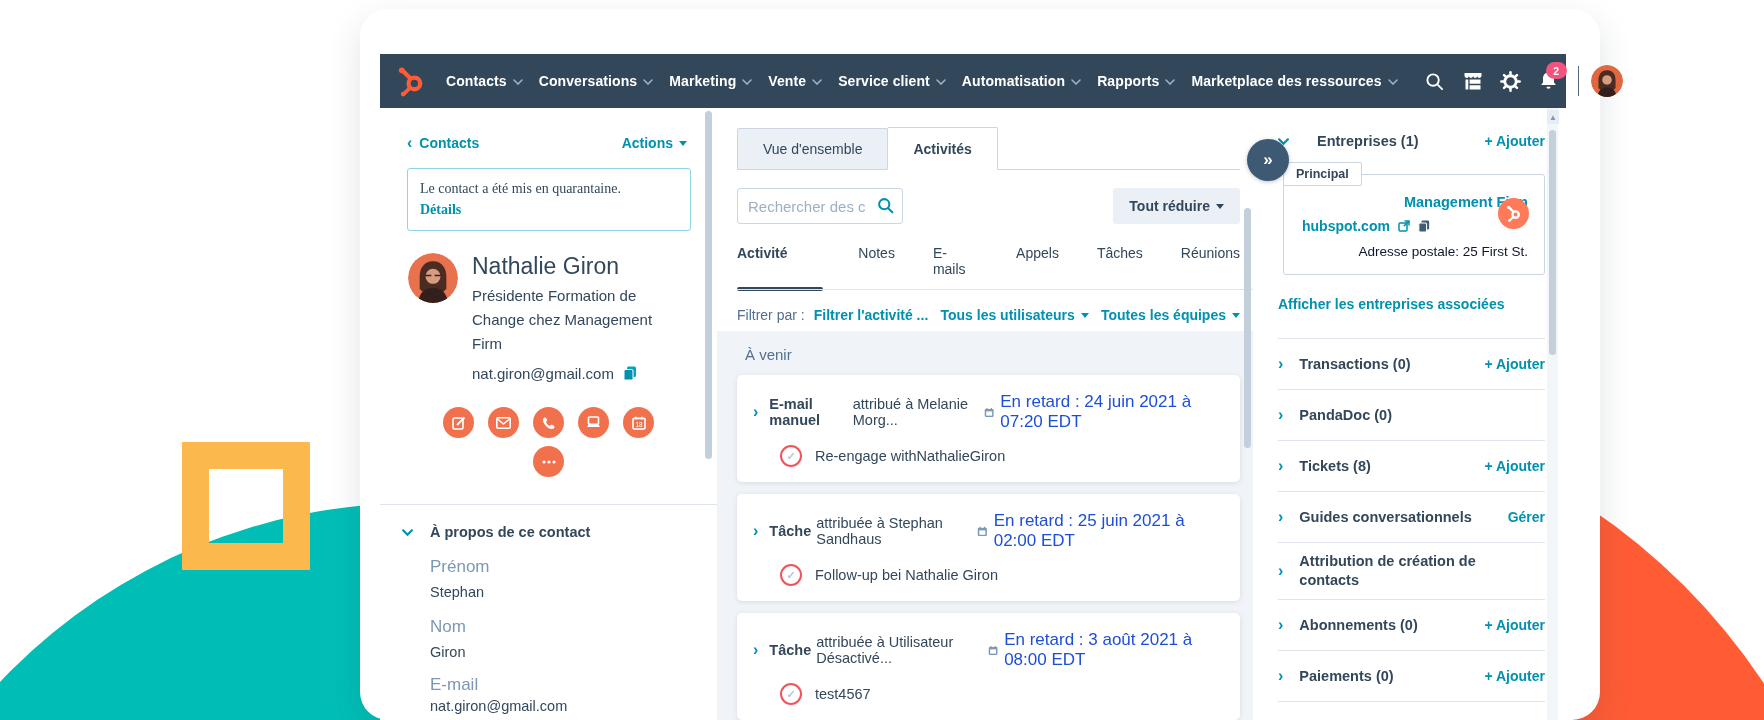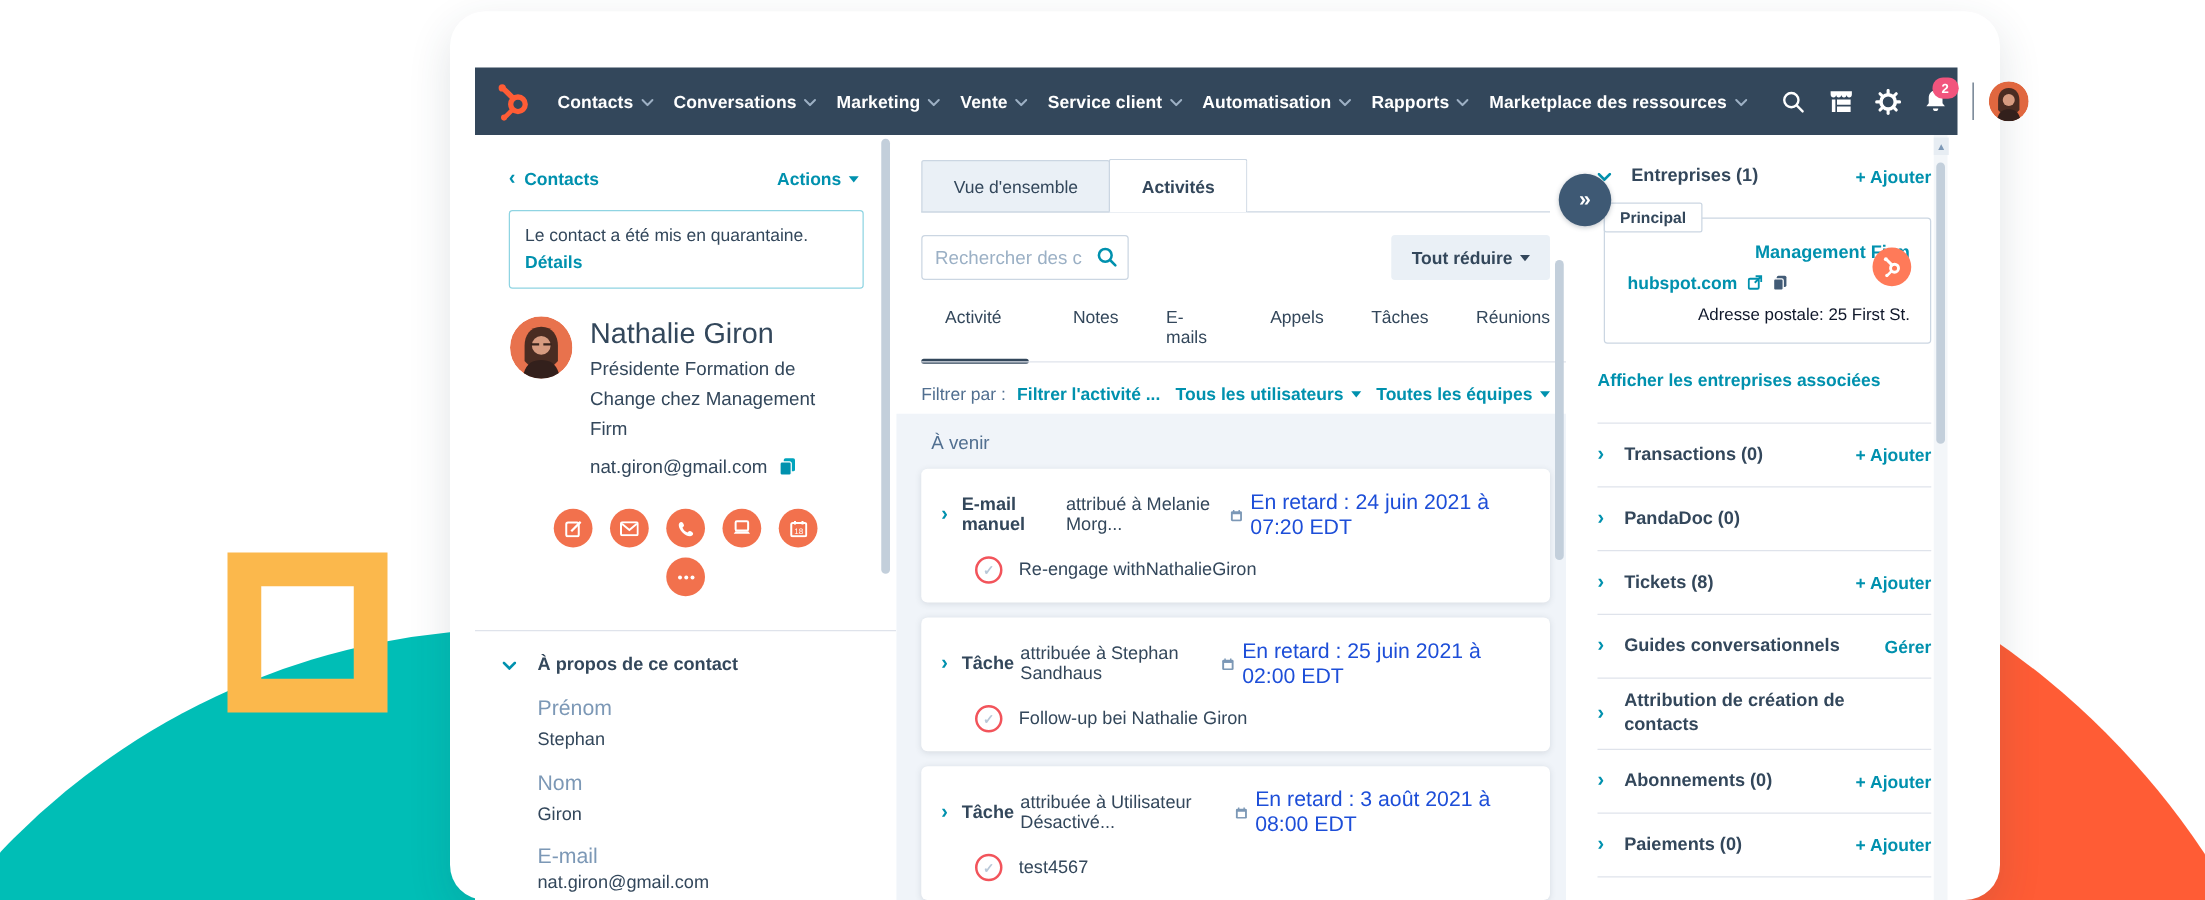--- a/index.html
+++ b/index.html
@@ -40,21 +40,21 @@
   .sb-track{position:absolute;width:11px;background:#f3f6f9;}
   .sb-arrow{position:absolute;width:12px;height:14px;background:#e7edf3;color:#7c98b6;font-size:8px;display:flex;align-items:center;justify-content:center;cursor:pointer;}
 
   
   .lp-row-top{display:flex;justify-content:space-between;align-items:center;margin:27px 30px 0 27px;}
   .link{color:#0091ae;font-weight:700;font-size:14px;cursor:pointer;text-decoration:none;}
   .back-link{display:flex;align-items:center;gap:7px;}
   .chev-l{font-size:16px;font-weight:700;line-height:10px;}
   .tri{width:0;height:0;border-left:4px solid transparent;border-right:4px solid transparent;border-top:5px solid currentColor;display:inline-block;margin-left:6px;}
   .actions-btn{display:flex;align-items:center;color:#0091ae;font-weight:700;font-size:14px;cursor:pointer;}
-  .qbox{margin:17px 26px 0 27px;border:1px solid #8fd4e2;border-radius:3px;padding:9px 12px 10px 12px;font-size:14px;line-height:21px;color:#33475b;}
+  .qbox{margin:17px 26px 0 27px;border:1px solid #8fd4e2;border-radius:3px;padding:9px 12px 10px 12px;font-size:14px;line-height:21px;color:#33475b;font-family:Liberation Serif, serif;}
   .qbox .link{font-size:14px;}
   .profile{display:flex;gap:14px;margin:22px 10px 0 28px;}
   .pav{width:50px;height:50px;border-radius:50%;overflow:hidden;flex-shrink:0;}
   .pname{font-size:23px;color:#33475b;line-height:26px;}
   .ptitle{font-size:15px;line-height:24px;margin-top:5px;max-width:204px;color:#33475b;}
   .pemail{margin-top:9px;font-size:15px;display:flex;align-items:center;gap:9px;}
   .circ-row{display:flex;gap:14px;justify-content:center;margin-top:25px;}
   .circ-row2{display:flex;justify-content:center;margin-top:8px;}
   .circle-btn{width:31px;height:31px;border-radius:50%;background:#f2714d;display:flex;align-items:center;justify-content:center;cursor:pointer;color:#fff;}
   .lp-div{height:1px;background:#dfe3eb;margin-top:27px;}
@@ -73,41 +73,41 @@
   .tab.active{background:#fff;font-weight:700;border-bottom-color:#fff;margin-left:-1px;height:41px;}
   .ctl-row{display:flex;align-items:center;margin:18px 13px 0 20px;}
   .searchbox{position:relative;width:166px;}
   .searchbox input{width:100%;height:36px;border:1px solid #cbd6e2;border-radius:3px;padding:0 32px 0 10px;font-size:15px;color:#33475b;box-sizing:border-box;font-family:"Liberation Sans",sans-serif;outline:none;}
   .searchbox input::placeholder{color:#9bb0c5;}
   .searchbox .mag{position:absolute;right:9px;top:9px;}
   .collapse-btn{margin-left:auto;height:36px;background:#eaf0f6;border-radius:3px;padding:0 16px;font-weight:700;font-size:14px;color:#33475b;display:flex;align-items:center;cursor:pointer;}
   .subtabs{display:flex;gap:38px;margin:21px 0 0 20px;width:503px;position:relative;padding-bottom:13px;font-size:14px;color:#33475b;}
   .subtabs::after{content:"";position:absolute;left:0;right:-13px;bottom:0;height:1px;background:#dfe3eb;}
   .subtab{cursor:pointer;}
-  .subtab.active{font-weight:400;width:86px;text-align:center;}
+  .subtab.active{font-weight:700;width:86px;text-align:left;}
   .subtab-underline{position:absolute;left:0;bottom:-1px;width:86px;height:4px;border-radius:2px;background:#33475b;}
   .filter-row{display:flex;align-items:center;margin:17px 13px 0 20px;font-size:14px;white-space:nowrap;}
   .filter-label{color:#516f90;margin-right:9px;}
   .filter-link{color:#0091ae;font-weight:700;cursor:pointer;display:flex;align-items:center;}
   .filter-row .gap{width:25px;}
   .timeline{position:absolute;left:0;top:223px;width:536px;height:389px;background:#f0f4f9;}
   .tl-head{margin:15px 0 0 28px;font-size:15px;color:#516f90;}
   .acard{margin:12px 13px 0 20px;background:#fff;border-radius:5px;box-shadow:0 1px 5px rgba(45,62,80,.13);padding:17px 20px 15px 16px;}
   .crow1{display:flex;align-items:center;font-size:14.5px;color:#33475b;}
   .cchev{color:#0091ae;font-weight:700;font-size:16px;margin-right:11px;cursor:pointer;line-height:14px;}
   .ctype{font-weight:700;margin-right:5px;cursor:pointer;}
   .cassignee{color:#33475b;}
   .cdue{margin-left:auto;display:flex;align-items:center;gap:6px;font-size:17px;color:#1d4ed8;cursor:pointer;}
   .crow2{display:flex;align-items:center;gap:13px;margin-top:13px;padding-left:27px;font-size:14.5px;color:#33475b;}
   .ccheck{width:18px;height:18px;border-radius:50%;border:2px solid #f2545b;display:flex;align-items:center;justify-content:center;color:#b9c8d8;font-size:11px;font-weight:700;cursor:pointer;flex-shrink:0;}
   .ctask{cursor:pointer;}
 
   
   .expand-btn{position:absolute;left:867px;top:31px;width:42px;height:42px;border-radius:50%;background:#3e5974;color:#fff;display:flex;align-items:center;justify-content:center;font-size:17px;font-weight:700;cursor:pointer;box-shadow:0 1px 4px rgba(45,62,80,.3);z-index:5;}
-  .rp-head{display:flex;align-items:center;gap:16px;margin:25px 21px 0 25px;}
+  .rp-head{display:flex;align-items:center;gap:28px;margin:25px 21px 0 25px;}
   .rp-title{font-weight:700;font-size:14.5px;color:#33475b;}
   .rp-add{margin-left:auto;}
   .pbadge{position:relative;z-index:2;display:inline-block;margin:13px 0 0 30px;border:1px solid #cbd6e2;background:#fff;border-radius:2px;padding:4px 12px;font-size:12.5px;font-weight:700;color:#33475b;}
   .ccard{position:relative;margin:-12px 21px 0 30px;border:1px solid #cbd6e2;border-radius:3px;padding:19px 16px 15px 18px;text-align:right;}
   .cname{font-weight:700;font-size:14.5px;color:#0091ae;cursor:pointer;}
   .cdomain{margin-top:8px;display:flex;align-items:center;gap:8px;font-weight:700;font-size:14px;color:#0091ae;}
   .caddr{margin-top:10px;font-size:13.5px;color:#0f172a;}
   .clogo{position:absolute;right:15px;top:23px;width:31px;height:31px;border-radius:50%;background:#ff7a59;display:flex;align-items:center;justify-content:center;}
   .view-link{display:block;margin:21px 21px 0 25px;font-size:14px;}
   .rrows{margin:26px 21px 0 25px;}

